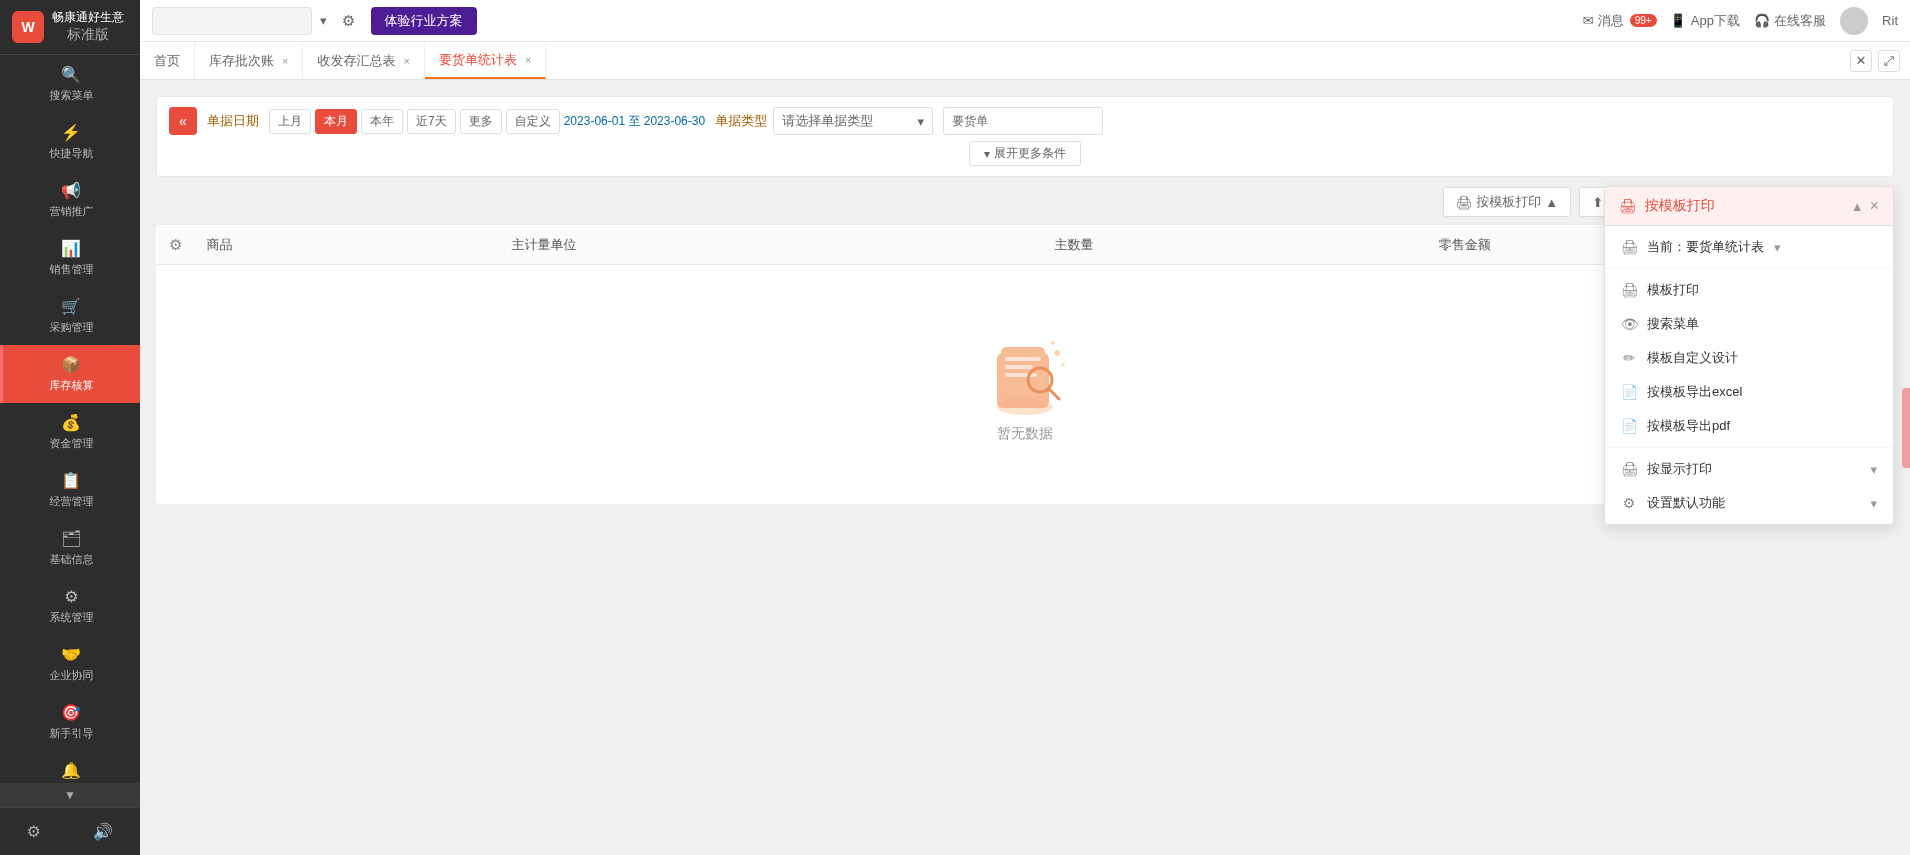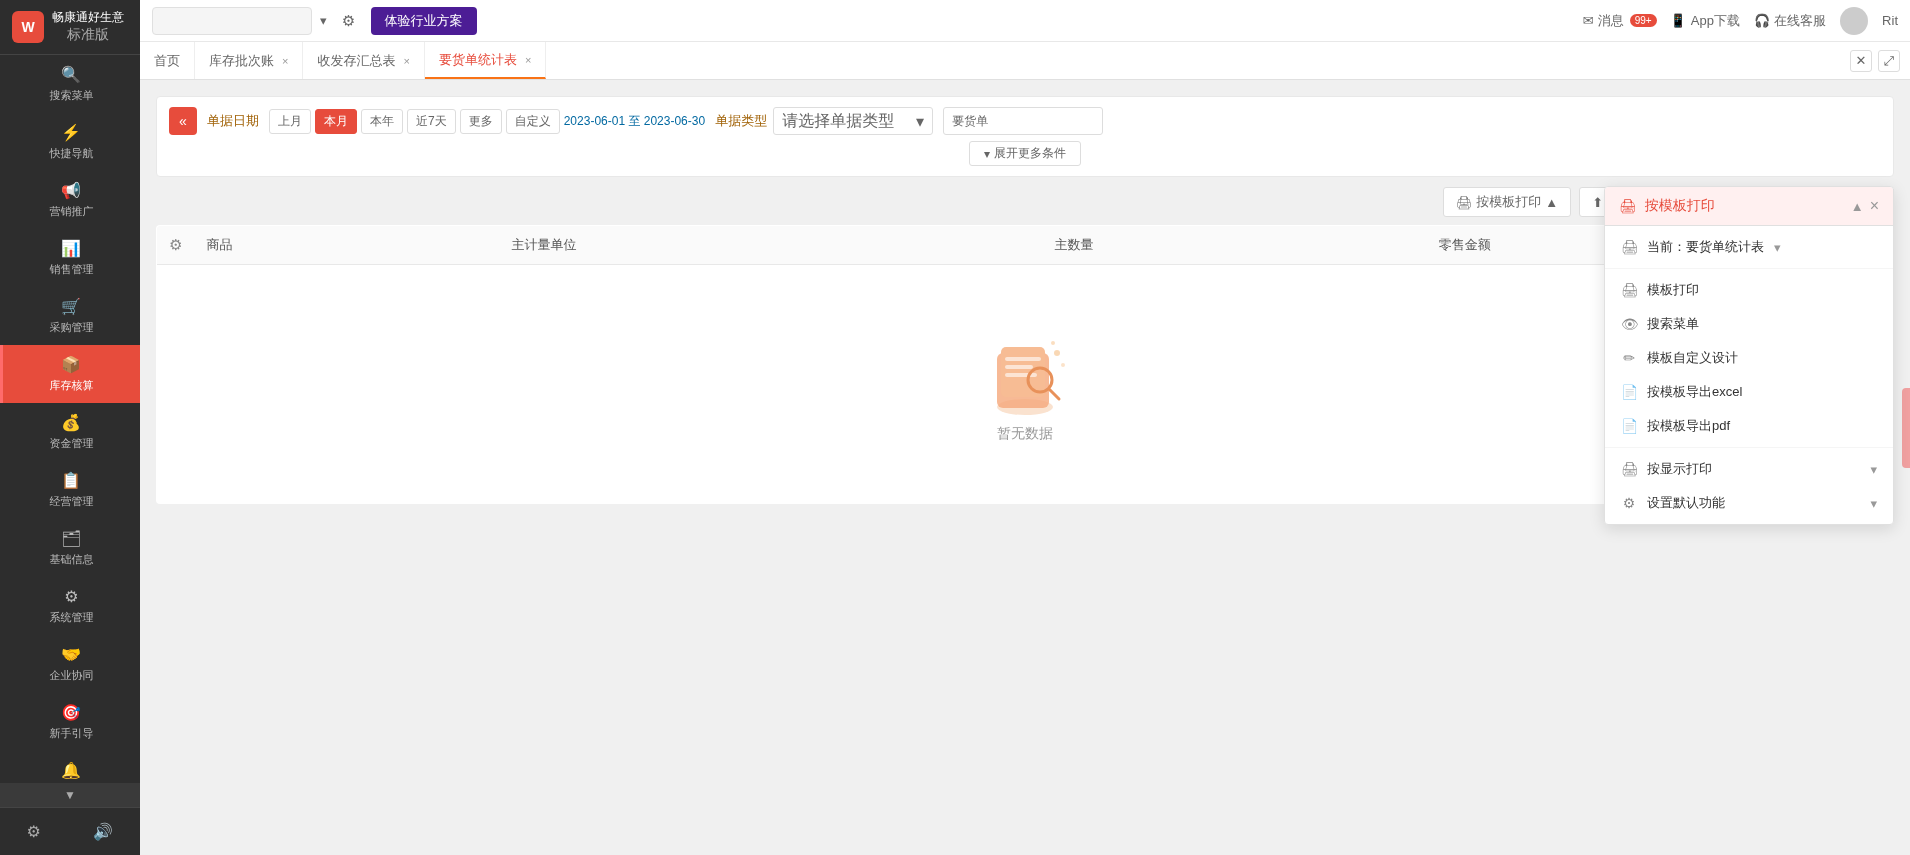--- a/index.html
+++ b/index.html
@@ -294,21 +294,21 @@
       align-items: center;
       gap: 6px;
     }
     .select-box {
       min-width: 160px;
       height: 28px;
       border: 1px solid #ddd;
       border-radius: 3px;
       background: #fff;
       padding: 0 8px;
-      font-size: 16px;
+      font-size: 13px;
       color: #666;
       display: flex;
       align-items: center;
       justify-content: space-between;
       cursor: pointer;
       text-align: right;
     }
     .filter-input-box {
       min-width: 160px;
       height: 28px;

